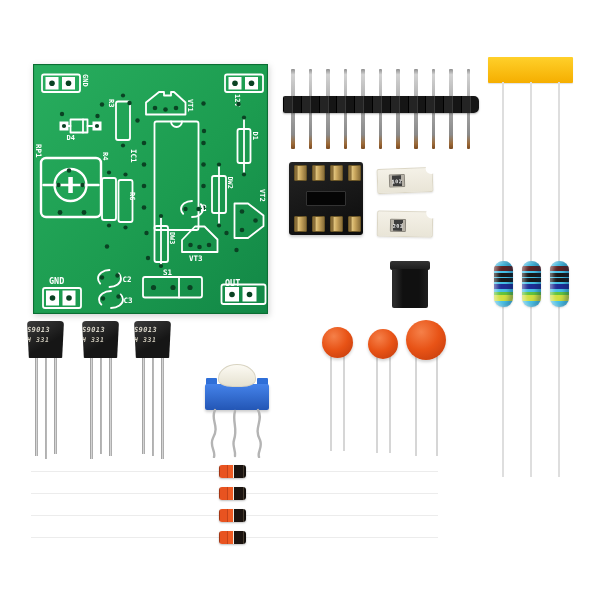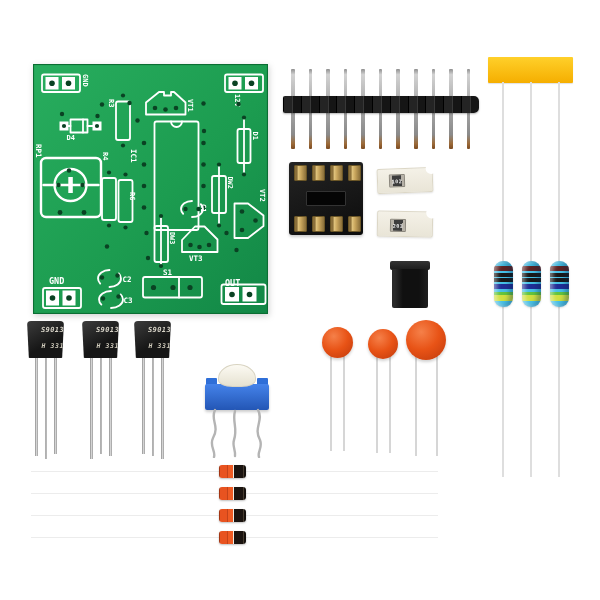--- a/index.html
+++ b/index.html
@@ -65,23 +65,23 @@
   .vlead{position:absolute;width:1.8px;background:linear-gradient(90deg,#c6c6c6,#e8e8e8)}
   .hlead{position:absolute;height:1.4px;background:#ededed}
 
   
   .res-body{position:absolute;width:19px;height:46px;border-radius:9px;
     box-shadow:inset 3px 0 4px rgba(255,255,255,.45),inset -4px 0 5px rgba(0,40,80,.35),0 1px 2px rgba(0,0,0,.15)}
 
   
   .tr-body{position:absolute;width:37px;height:37px;border-radius:4px 4px 3px 3px;
     background:linear-gradient(150deg,#3c3c3c,#161616 60%);box-shadow:0 2px 3px rgba(0,0,0,.25);
-    clip-path:polygon(0 0,100% 0,95% 100%,5% 100%);text-align:right}
+    clip-path:polygon(0 0,100% 0,95% 100%,5% 100%);text-align:left}
   .tr-l1{margin-top:5px;font:italic bold 7px "DejaVu Sans Mono",monospace;color:#d8d4c8;letter-spacing:.4px}
-  .tr-l2{margin-top:8px;font:italic bold 6.5px "DejaVu Sans Mono",monospace;color:#cfcabb;letter-spacing:.6px}
+  .tr-l2{margin-top:2px;font:italic bold 6.5px "DejaVu Sans Mono",monospace;color:#cfcabb;letter-spacing:.6px}
   .tr-leg{position:absolute;width:2.6px;background:linear-gradient(90deg,#8d8d8d,#d4d4d4 50%,#9a9a9a)}
 
   
   .tr-knob{position:absolute;left:13px;top:0;width:38px;height:23px;
     background:linear-gradient(180deg,#fcfaf3,#e6e2d1);border:1px solid #d9d4c2;
     border-radius:50% 50% 38% 38% / 62% 62% 30% 30%}
   .tr-tab{position:absolute;width:11px;height:9px;background:var(--trim-blue);top:14px;border-radius:1px}
   .tr-tab.l{left:1px}.tr-tab.r{right:1px}
   .tr-pot-body{position:absolute;left:0;top:20px;width:64px;height:26px;border-radius:2px;
     background:linear-gradient(180deg,#4583ea,#2356b5);box-shadow:0 2px 3px rgba(0,0,0,.2)}

